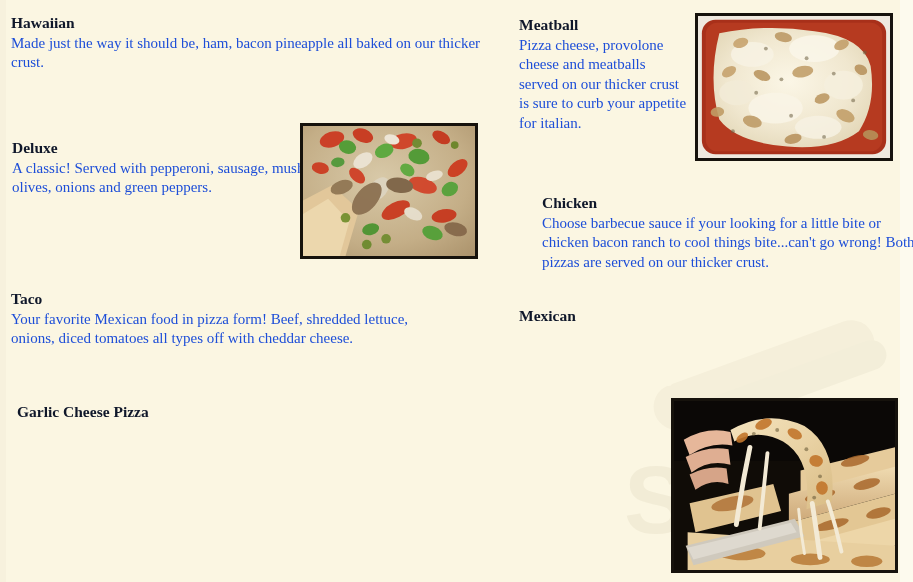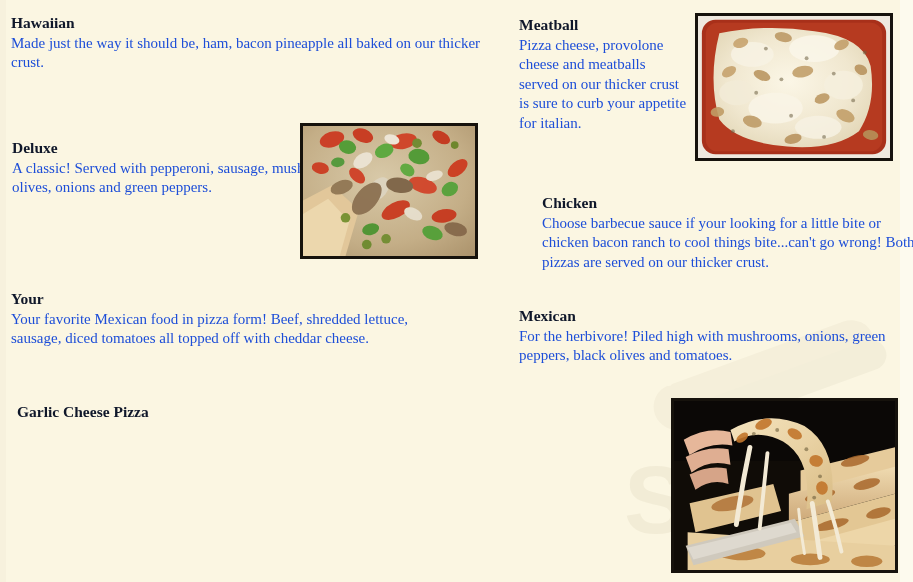--- a/index.html
+++ b/index.html
@@ -155,41 +155,40 @@
     <p class="item-title">Hawaiian</p>
     <p class="item-desc">Made just the way it should be, ham, bacon pineapple all baked on our thicker crust.</p>
   </div>
 
   <div class="menu-item" id="item-deluxe">
     <p class="item-title">Deluxe</p>
     <p class="item-desc">A classic! Served with pepperoni, sausage, mushrooms, green olives, onions and green peppers.</p>
   </div>
 
   <div class="menu-item" id="item-taco">
-    <p class="item-title">Your</p>
-    <p class="item-desc">Your favorite Mexican food in pizza form! Beef, shredded lettuce, sausage, diced tomatoes all topped off with cheddar cheese.</p>
+    <p class="item-title">Taco</p>
+    <p class="item-desc">Your favorite Mexican food in pizza form! Beef, shredded lettuce, onions, diced tomatoes all types off with cheddar cheese.</p>
   </div>
 
   <div class="menu-item" id="item-garlic">
     <p class="item-title">Garlic Cheese Pizza</p>
   </div>
 
   <div class="menu-item" id="item-meatball">
     <p class="item-title">Meatball</p>
     <p class="item-desc">Pizza cheese, provolone cheese and meatballs served on our thicker crust is sure to curb your appetite for italian.</p>
   </div>
 
   <div class="menu-item" id="item-chicken">
     <p class="item-title">Chicken</p>
     <p class="item-desc">Choose barbecue sauce if your looking for a little bite or chicken bacon ranch to cool things bite...can't go wrong! Both pizzas are served on our thicker crust.</p>
   </div>
 
   <div class="menu-item" id="item-veggie">
     <p class="item-title">Mexican</p>
-    <p class="item-desc">For the herbivore! Piled high with mushrooms, onions, green peppers, black olives and tomatoes.</p>
   </div>
 
   <div class="photo" id="photo-deluxe">
     <svg class="ph-canvas" viewBox="0 0 178 136" preserveAspectRatio="none">
       <defs>
         <radialGradient id="dlxBg" cx="45%" cy="40%" r="85%">
           <stop offset="0%" stop-color="#d8c9a8"></stop>
           <stop offset="60%" stop-color="#c4ae87"></stop>
           <stop offset="100%" stop-color="#a88f68"></stop>
         </radialGradient>

